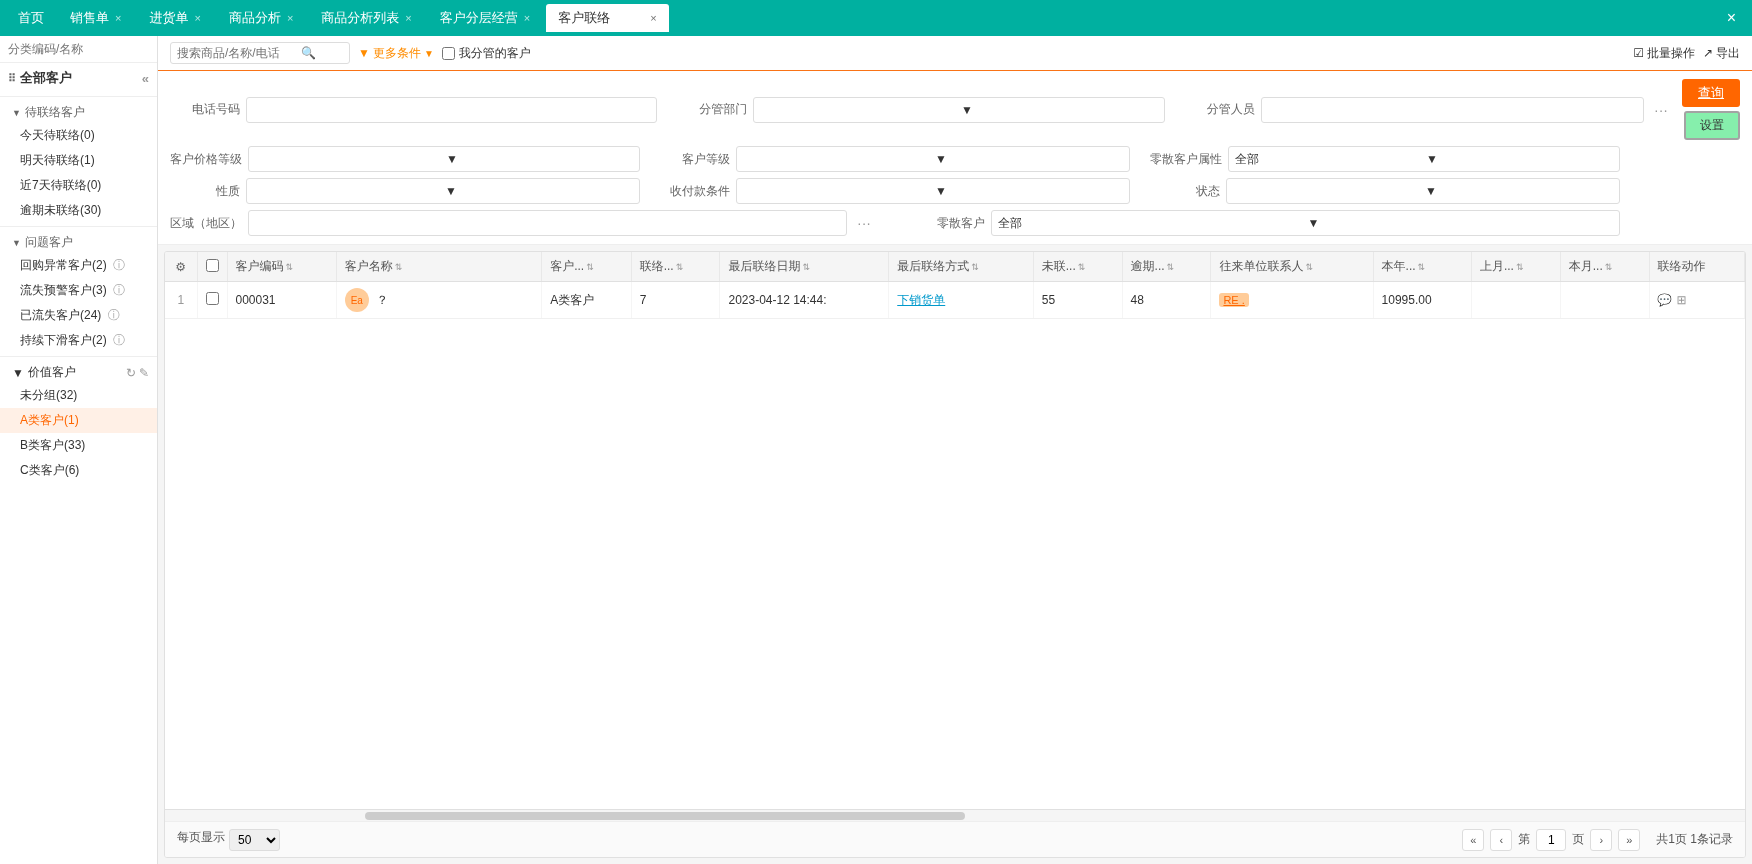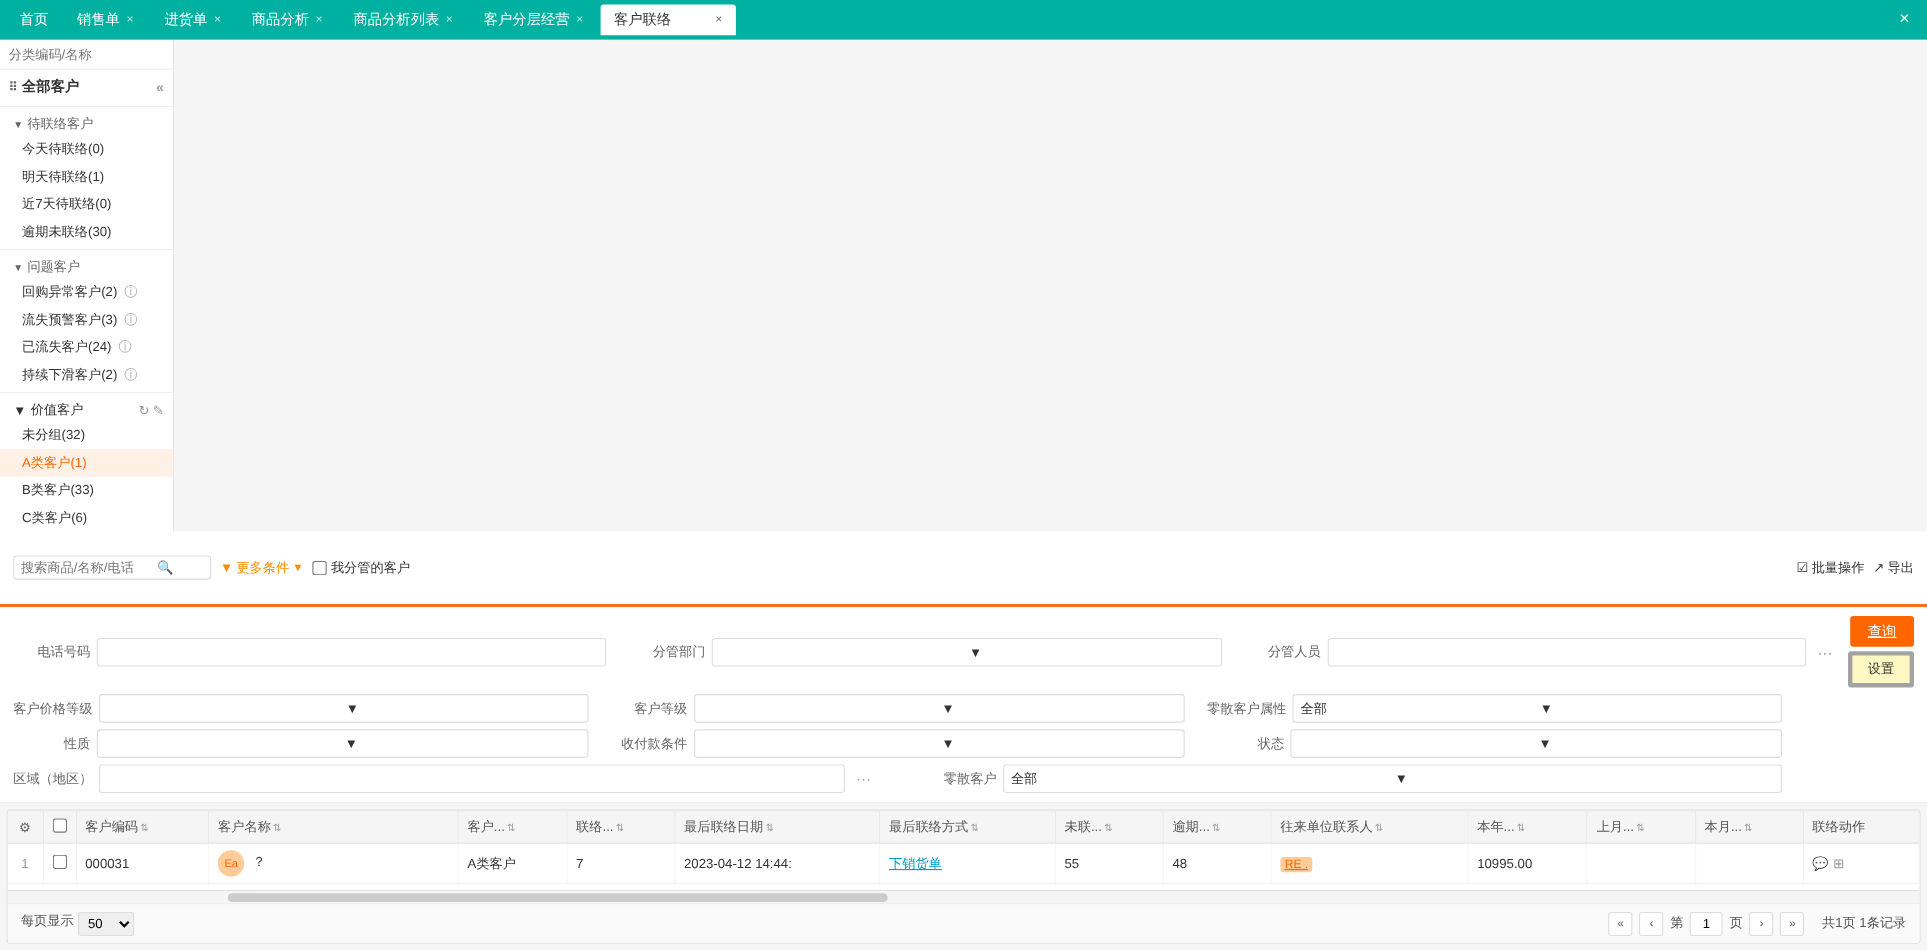--- a/index.html
+++ b/index.html
@@ -49,21 +49,20 @@
       color: #fff;
       font-size: 16px;
       cursor: pointer;
       padding: 0 8px;
     }
 
     
     .main-layout {
       display: flex;
       height: calc(864px - 36px);
-      flex-direction: column;
     }
 
     
     .sidebar {
       width: 158px;
       background: #fff;
       border-right: 1px solid #e0e0e0;
       display: flex;
       flex-direction: column;
       overflow-y: auto;
@@ -138,24 +137,24 @@
       flex: 1;
       display: flex;
       flex-direction: column;
       background: #f5f5f5;
       overflow: hidden;
     }
 
     
     .filter-bar {
       background: #fff;
-      padding: 22px 12px;
+      padding: 6px 12px;
       display: flex;
       gap: 8px;
-      border-bottom: 3px solid #f97316;
+      border-bottom: 1px solid #f97316;
       flex-shrink: 0;
     }
     .filter-search-wrap {
       display: flex;
       align-items: center;
       border: 1px solid #ddd;
       border-radius: 3px;
       padding: 3px 6px;
       gap: 4px;
       width: 180px;
@@ -264,23 +263,23 @@
       color: #fff;
       border: none;
       border-radius: 3px;
       padding: 5px 16px;
       font-size: 13px;
       cursor: pointer;
       white-space: nowrap;
       text-decoration: underline;
     }
     .btn-setting {
-      background: #fef9c3;
-      color: #333;
-      border: 4px solid #a3a3a3;
+      background: #86efac;
+      color: #333;
+      border: 2px solid #a3a3a3;
       border-radius: 3px;
       padding: 4px 14px;
       font-size: 12px;
       cursor: pointer;
       white-space: nowrap;
     }
     .filter-btn-col {
       display: flex;
       flex-direction: column;
       gap: 4px;

